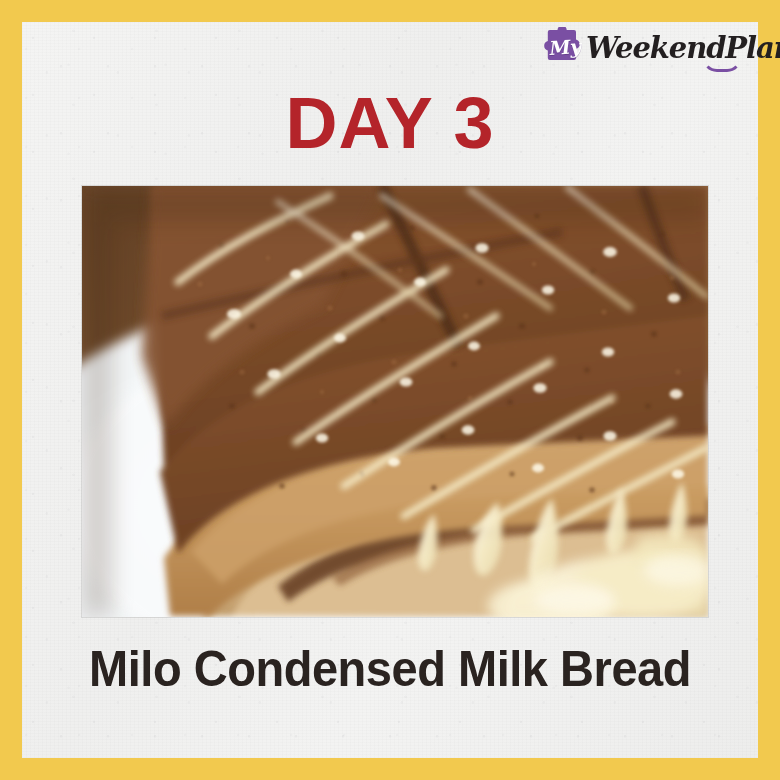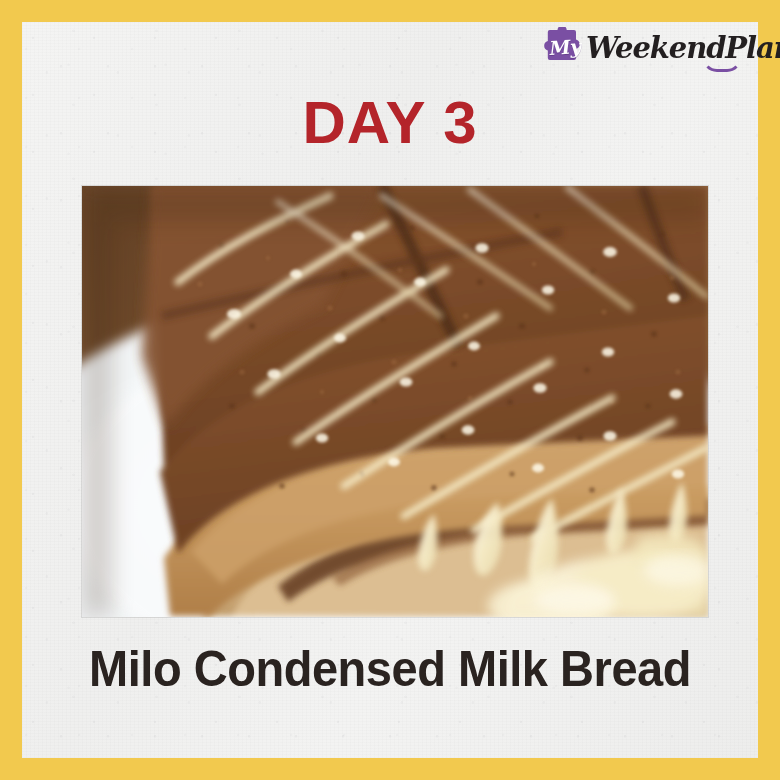--- a/index.html
+++ b/index.html
@@ -111,21 +111,21 @@
 
   
   #day-heading {
     position: absolute;
     left: 0;
     top: 83px;
     width: 780px;
     text-align: center;
     font-family: "Liberation Sans", sans-serif;
     font-weight: bold;
-    font-size: 60px;
+    font-size: 72px;
     line-height: 80px;
     letter-spacing: 1px;
     color: #B4242A;
   }
 
   
   #photo {
     position: absolute;
     left: 82px;
     top: 186px;

